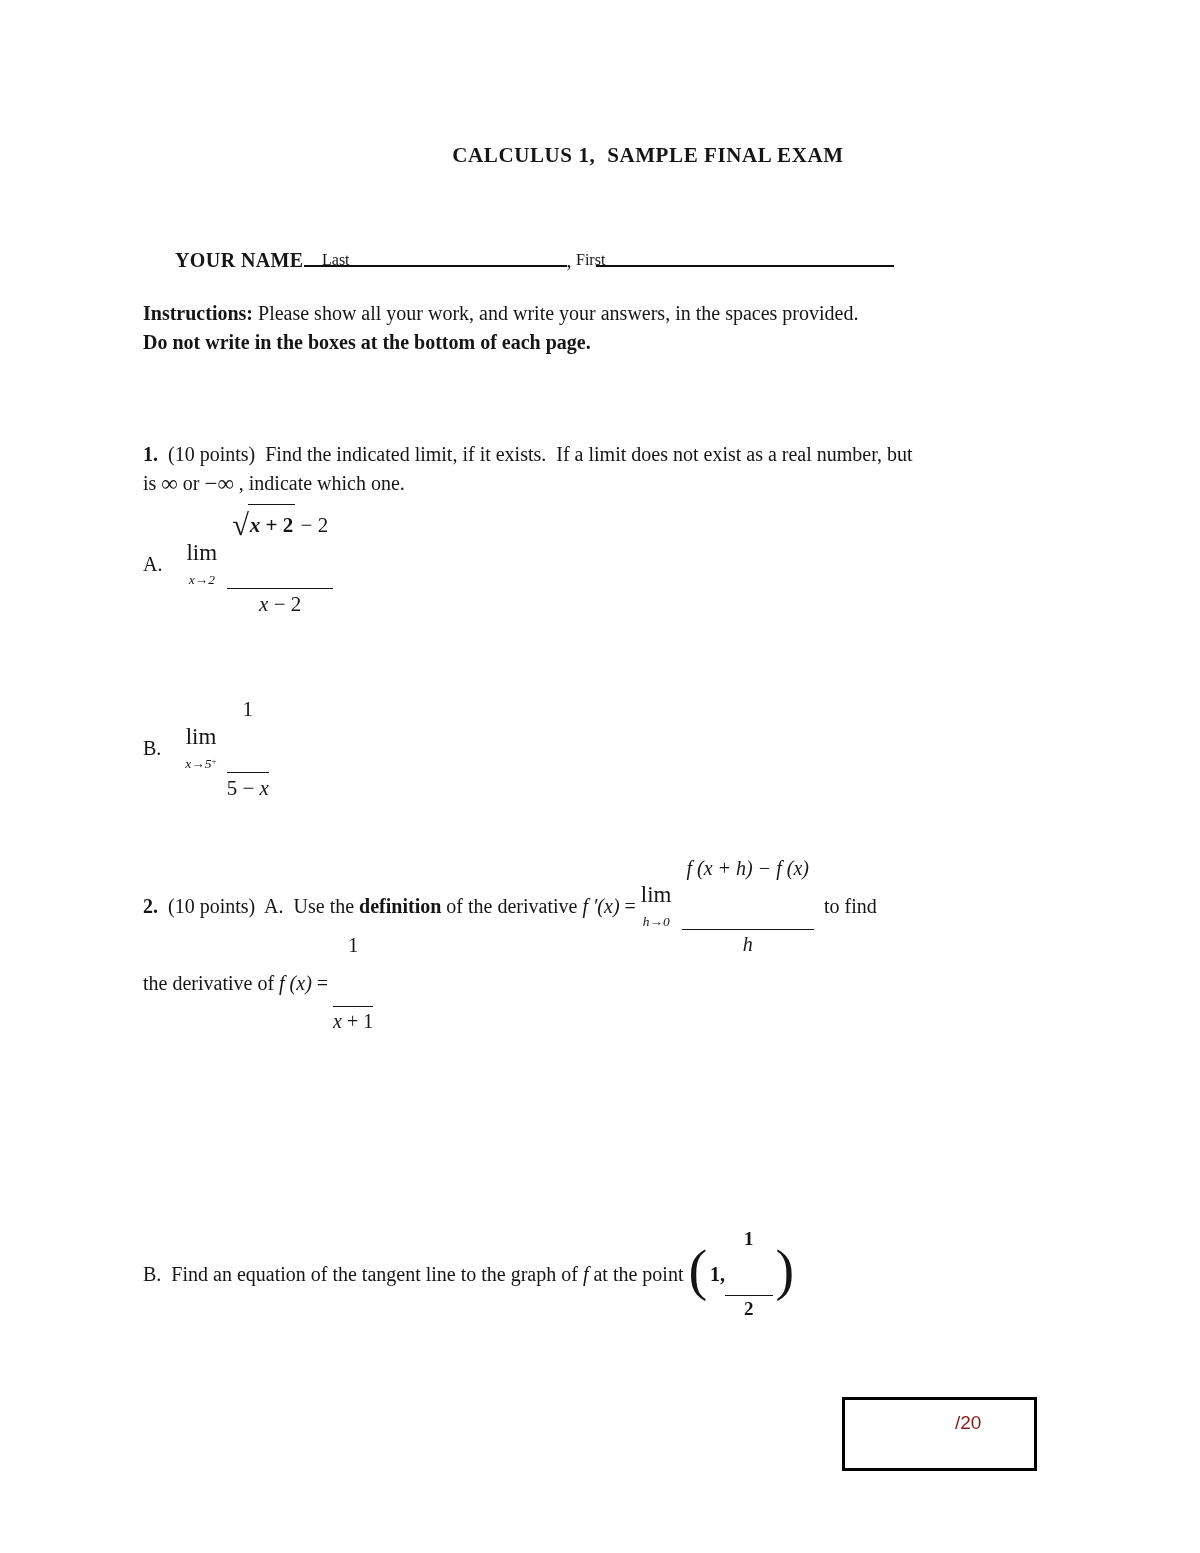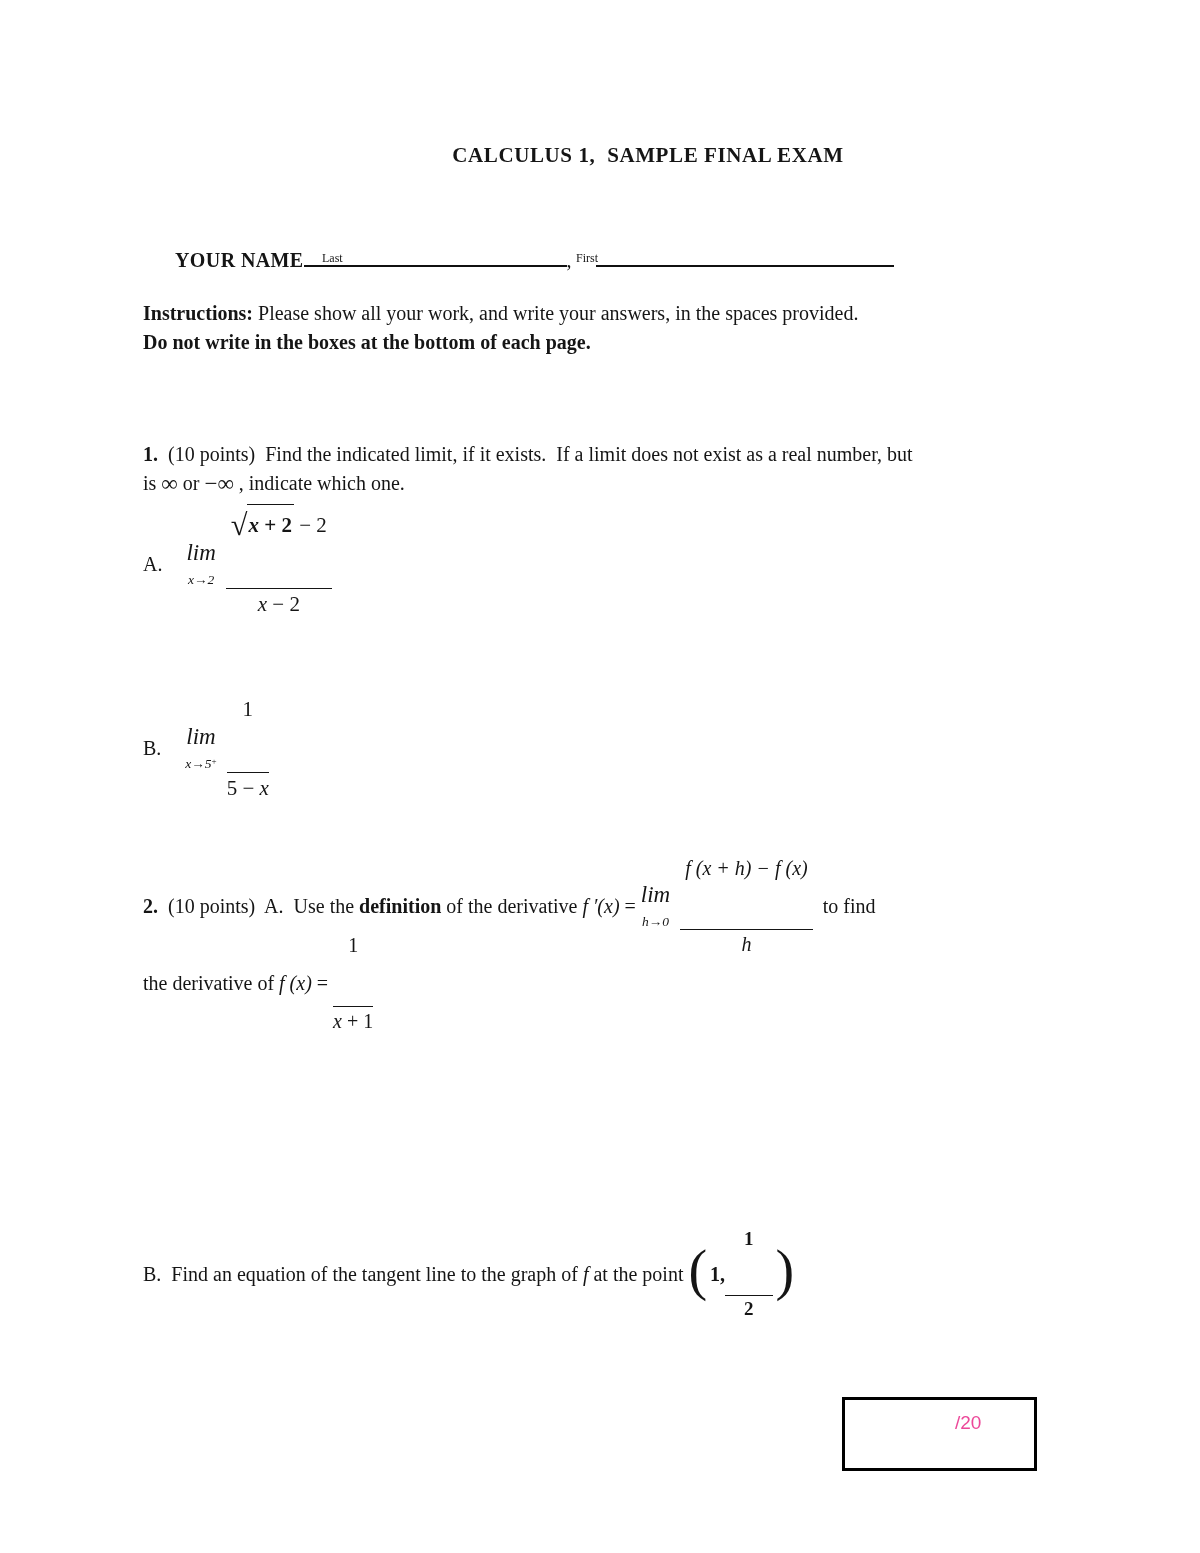--- a/index.html
+++ b/index.html
@@ -31,21 +31,21 @@
   .name-row { top: 226px; left: 143px; font-size: 20px; white-space: pre; }
   .name-label { font-weight: bold; letter-spacing: 0.4px; margin-left: 12px; }
   .blank-line {
     display: inline-block;
     height: 15px;
     border-bottom: 2px solid #101010;
     vertical-align: baseline;
   }
   .blank-last { width: 263px; }
   .blank-first { width: 298px; margin-left: 24px; }
-  .caption { font-size: 12px; }
+  .caption { font-size: 16px; }
   .caption-last { top: 251px; left: 322px; }
   .caption-first { top: 251px; left: 576px; }
 
   
   .para { font-size: 20px; line-height: 29px; }
   .para .line { white-space: pre; }
   .instructions { top: 299px; left: 143px; }
   .q1-text { top: 440px; left: 143px; }
   .inf { font-size: 23px; line-height: 0; vertical-align: -1px; }
 
@@ -57,21 +57,21 @@
     white-space: pre;
   }
   .part-label { font-size: 20px; margin-right: 24px; }
   .lim-block {
     display: inline-flex;
     flex-direction: column;
     align-items: center;
     line-height: 1;
     margin-right: 10px;
   }
-  .lim-word { font-size: 23px; font-style: italic; }
+  .lim-word { font-size: 23px; }
   .lim-sub { font-size: 13.5px; font-style: italic; margin-top: 9px; white-space: nowrap; }
   .lim-sub .sup { font-size: 9px; vertical-align: 4px; font-style: normal; }
 
   .frac { display: inline-block; vertical-align: middle; text-align: center; line-height: 1.15; }
   .frac-num { display: block; padding: 1px 5px 3px; }
   .frac-den { display: block; border-top: 1.8px solid #151515; padding-top: 3px; }
 
   .sqrt-sign {
     font-size: 1.45em;
     line-height: 0;
@@ -107,21 +107,21 @@
   .score-box {
     top: 1397px; left: 842px;
     width: 189px; height: 68px;
     border: 3px solid #000000;
   }
   .score-value {
     position: absolute;
     left: 110px; top: 12px;
     font-family: "Liberation Sans", sans-serif;
     font-size: 19px;
-    color: #ec4899;
+    color: #7f1d1d;
   }
 </style>
 </head>
 <body>
 
 <div class="page">
 
   <div class="abs title pre">CALCULUS 1,  SAMPLE FINAL EXAM</div>
 
   <div class="abs name-row">

